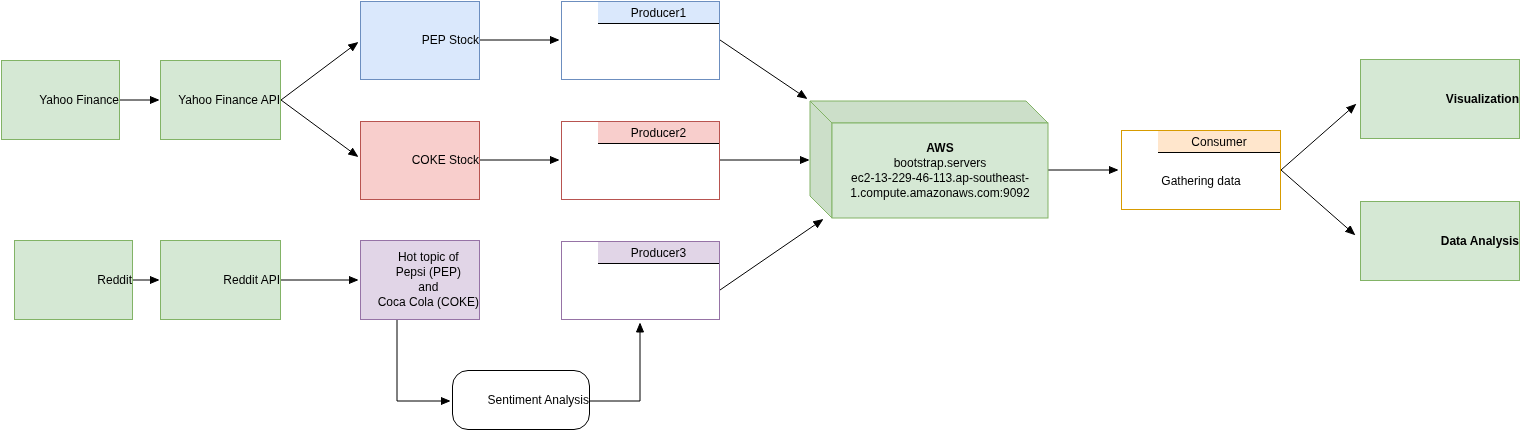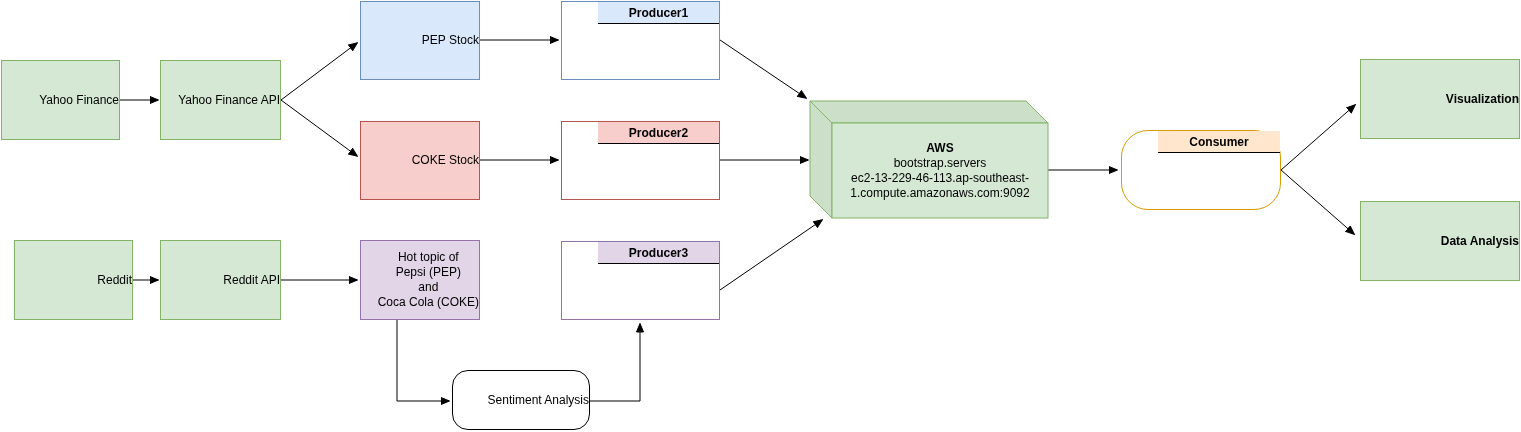--- a/index.html
+++ b/index.html
@@ -32,25 +32,25 @@
   .bold{font-weight:bold;}
   .rounded{border-radius:16px;}
 
   .node-c{
     position:absolute;box-sizing:border-box;border:1px solid #000;
     background:#fff;display:flex;flex-direction:column;
   }
   .c-blue{border-color:#6c8ebf;}
   .c-red{border-color:#b85450;}
   .c-purple{border-color:#9673a6;}
-  .c-orange{border-color:#d79b00;border-radius:27px;}
+  .c-orange{border-color:#d79b00;}
   .hdr{
     flex:0 0 auto;height:21px;border-bottom:1px solid;
     display:flex;align-items:center;justify-content:center;
-    font-weight:bold;
+    font-weight:normal;
     margin-left:36px;
   }
   .bdy{flex:1;display:flex;align-items:center;justify-content:center;text-align:center;}
 
   .aws-text{
     position:absolute;display:flex;flex-direction:column;
     align-items:center;justify-content:center;
     text-align:center;line-height:15px;white-space:pre-line;
   }
   .aws-title{font-weight:bold;}
@@ -150,20 +150,21 @@
     <div class="aws-title">AWS</div>
     <div class="aws-body">bootstrap.servers
 ec2-13-229-46-113.ap-southeast-
 1.compute.amazonaws.com:9092</div>
   </div>
 
   <div class="node-c c-orange" style="left:1121px;top:130px;width:160px;height:80px">
     <div class="hdr orange">
       <span>Consumer</span>
     </div>
+    <div class="bdy">Gathering data</div>
   </div>
 
   <div class="node green bold" style="left:1360px;top:59px;width:160px;height:80px">
     <span>Visualization</span>
   </div>
 
   <div class="node green bold" style="left:1360px;top:201px;width:160px;height:80px">
     <span>Data Analysis</span>
   </div>
 

